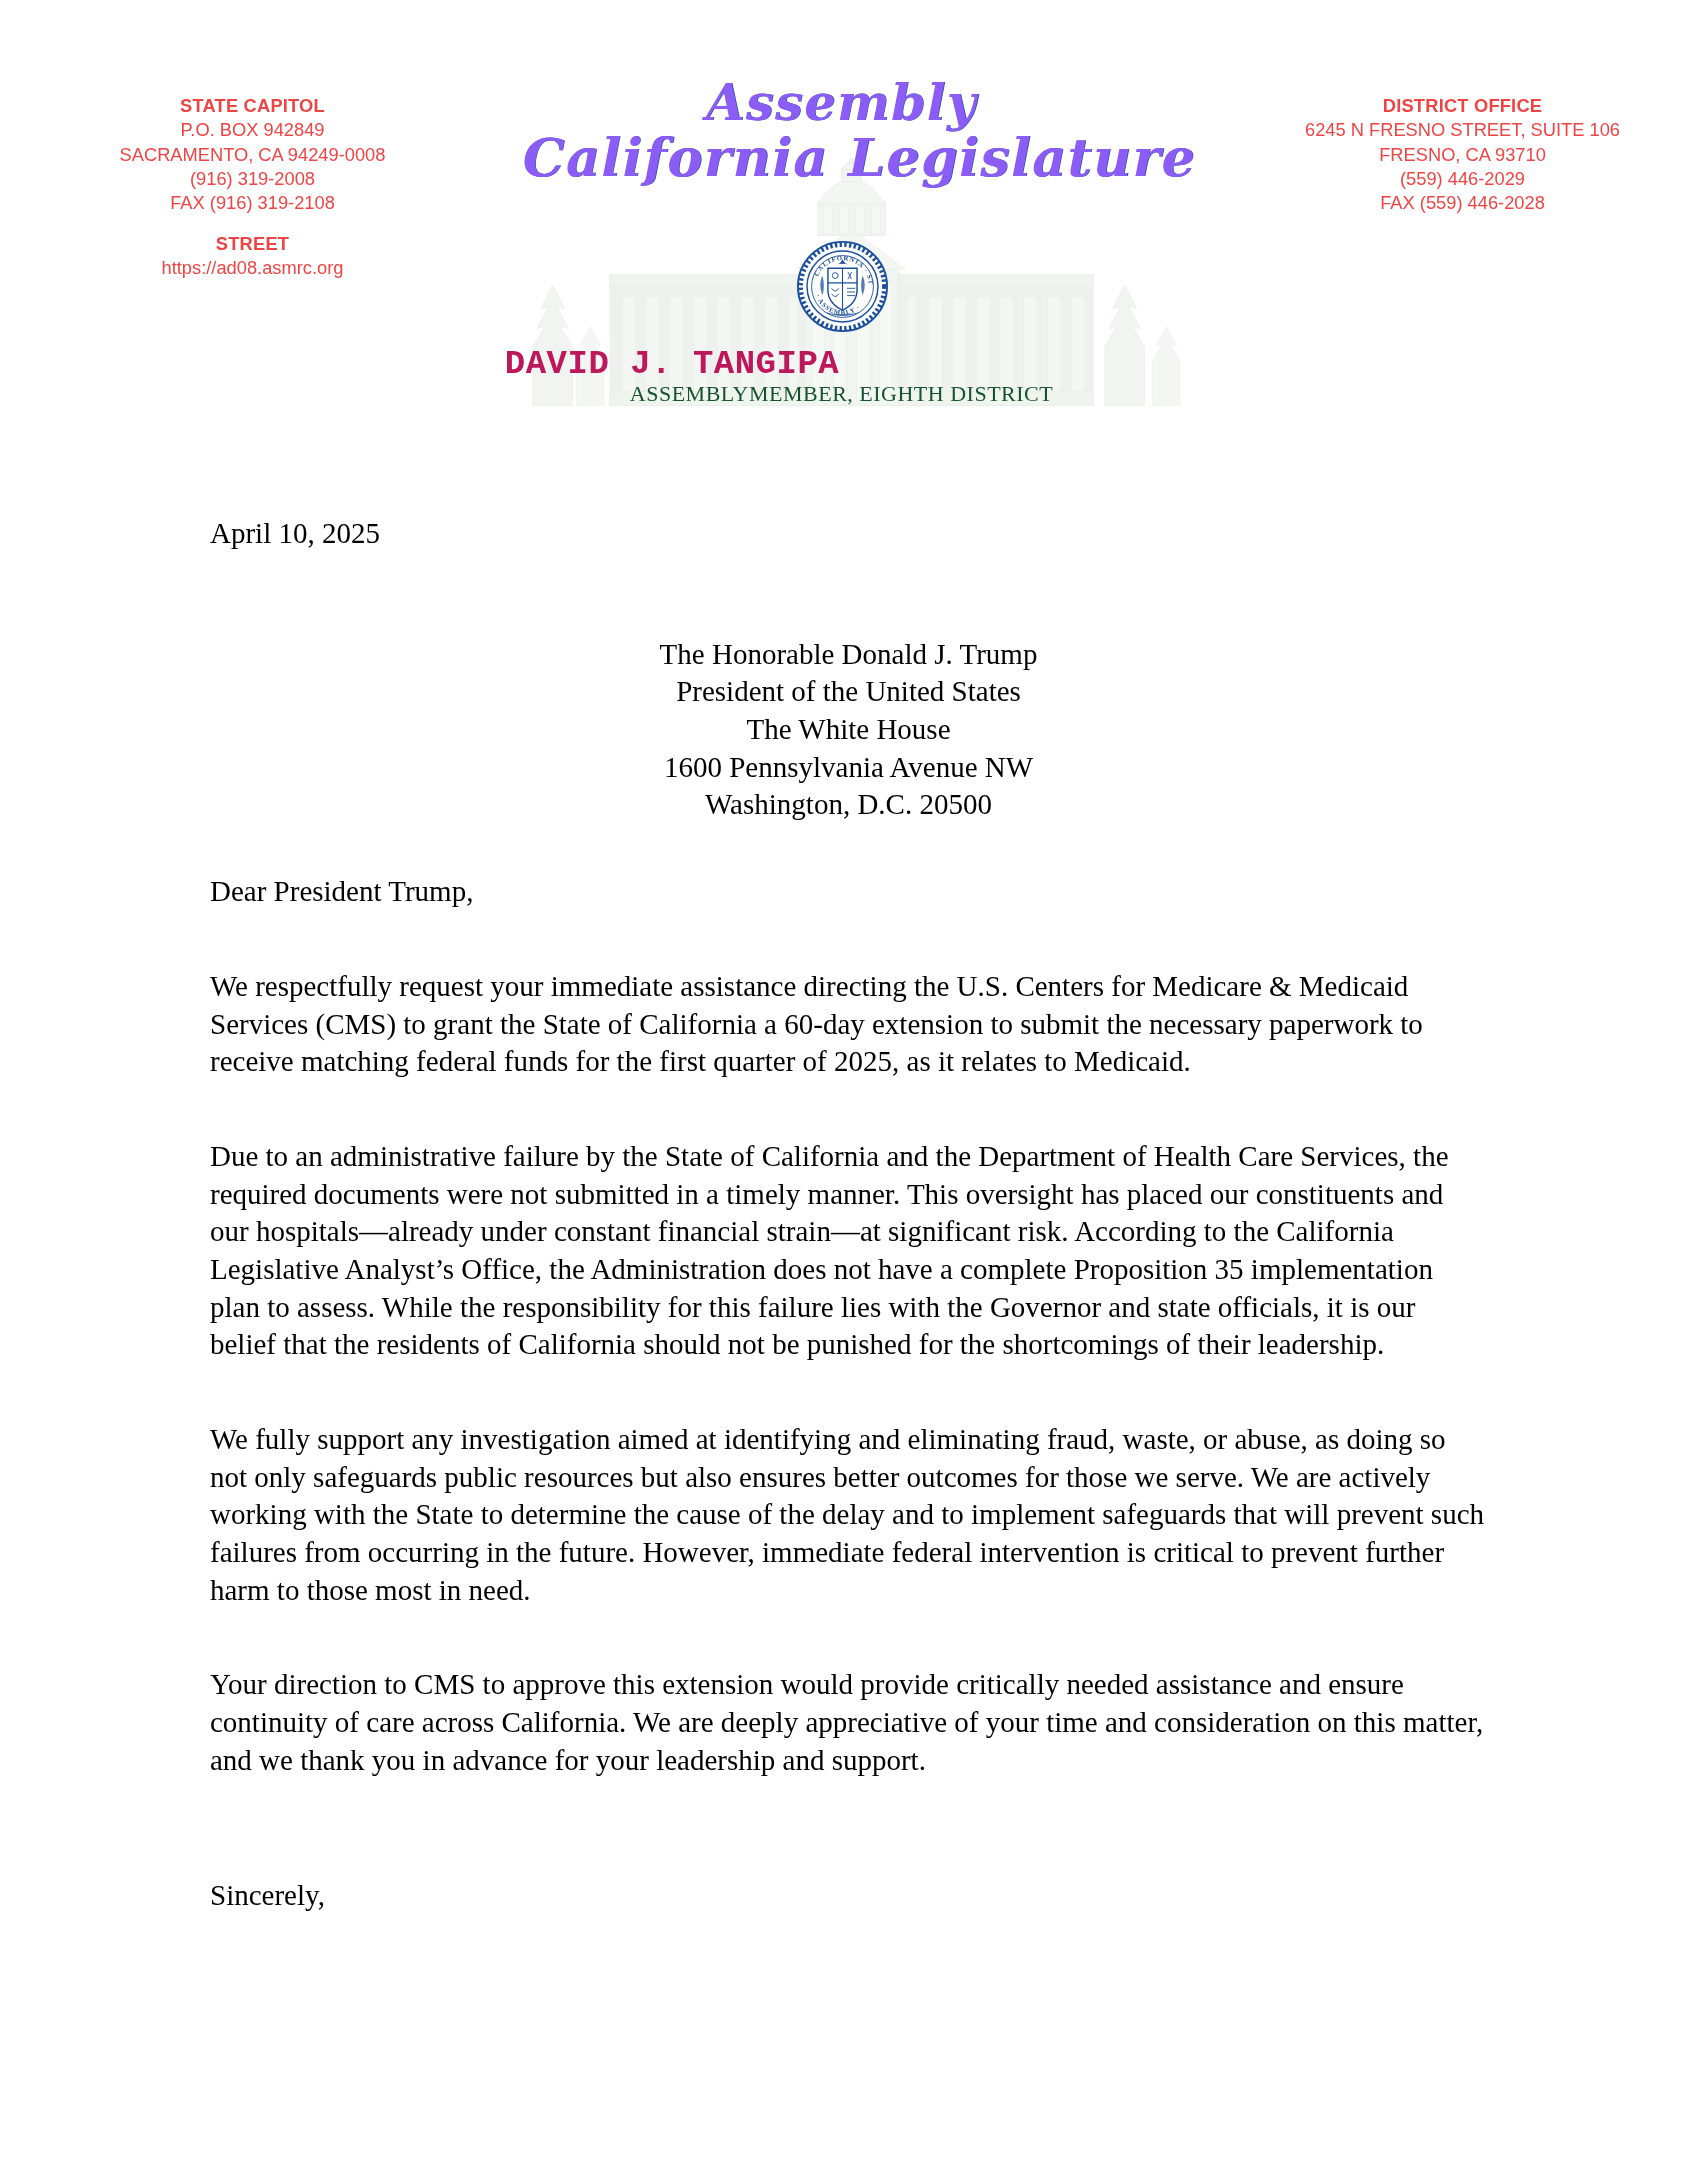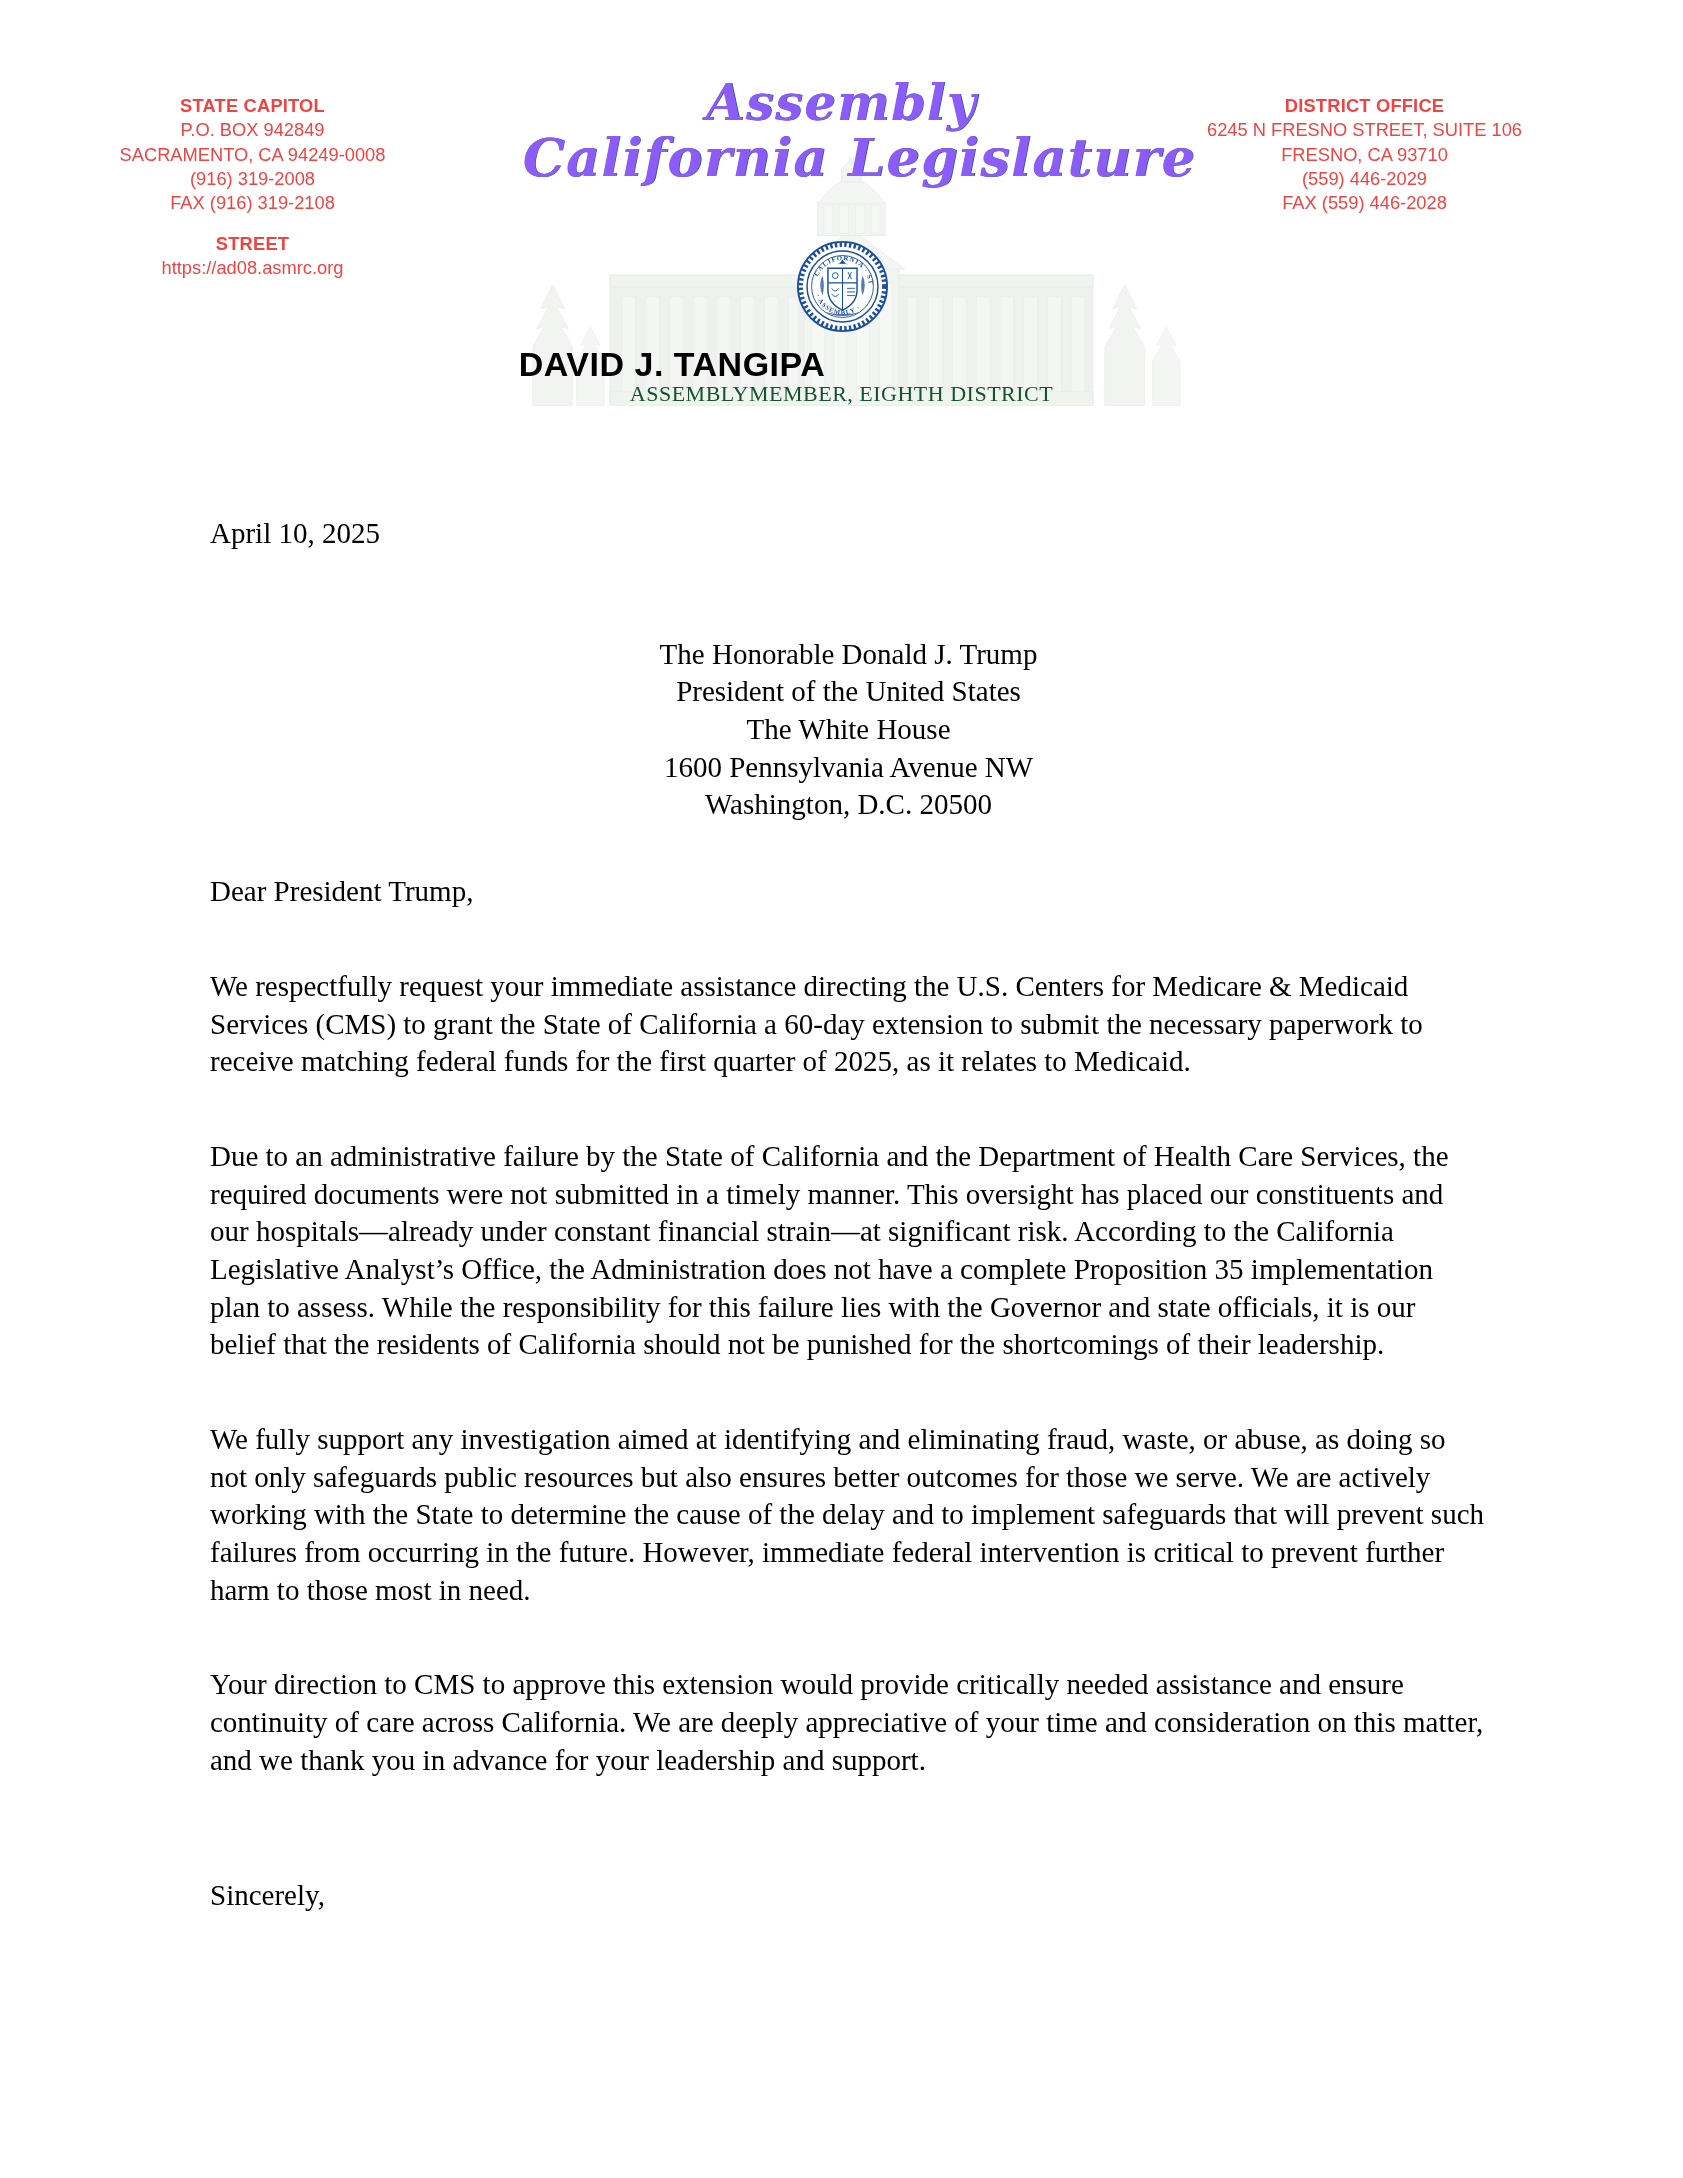--- a/index.html
+++ b/index.html
@@ -80,25 +80,25 @@
     height: 91px;
     z-index: 4;
   }
 
   .member-name {
     position: absolute;
     left: 0;
     top: 345px;
     width: 1344px;
     text-align: center;
-    font-family: Liberation Sans, sans-serif;
+    font-family: Liberation Mono, monospace;
     font-weight: 700;
     font-size: 34px;
     letter-spacing: 0.5px;
-    color: #000000;
+    color: #be185d;
     z-index: 5;
   }
   .member-title {
     position: absolute;
     left: 0;
     top: 381px;
     width: 1683px;
     text-align: center;
     font-family: "Liberation Serif", "DejaVu Serif", serif;
     font-size: 22px;
@@ -112,21 +112,21 @@
     position: absolute;
     top: 94px;
     text-align: center;
     font-family: "Liberation Sans", "DejaVu Sans", sans-serif;
     color: #ef4444;
     font-size: 18.3px;
     line-height: 1.33;
     z-index: 5;
   }
   .contact-left  { left: 89px;  width: 327px; }
-  .contact-right { left: 1174px; width: 381px; }
+  .contact-right { left: 1272px; width: 381px; }
   .contact-block .hdr {
     font-weight: 700;
     letter-spacing: 0.2px;
   }
   .contact-block .gap { height: 16px; }
 
   
   .letter-body {
     position: absolute;
     left: 198px;

